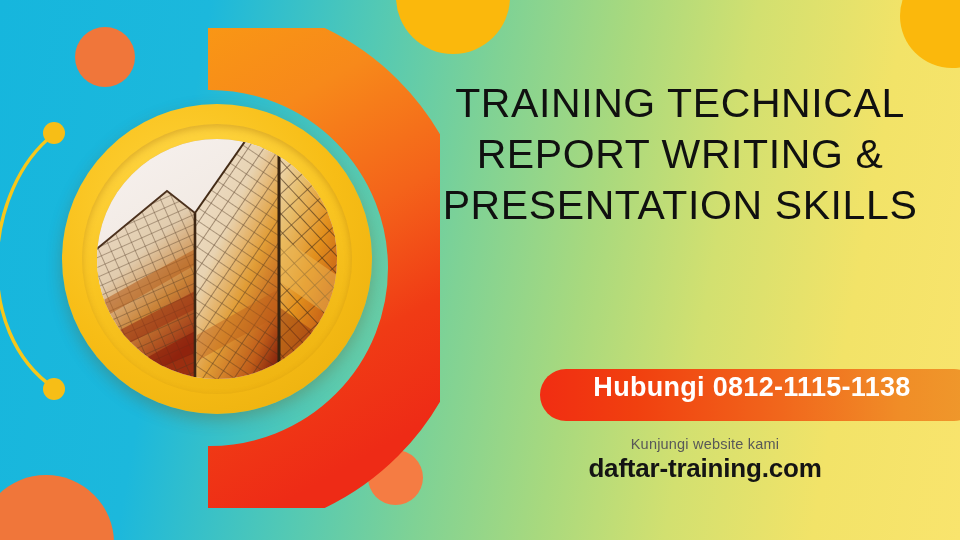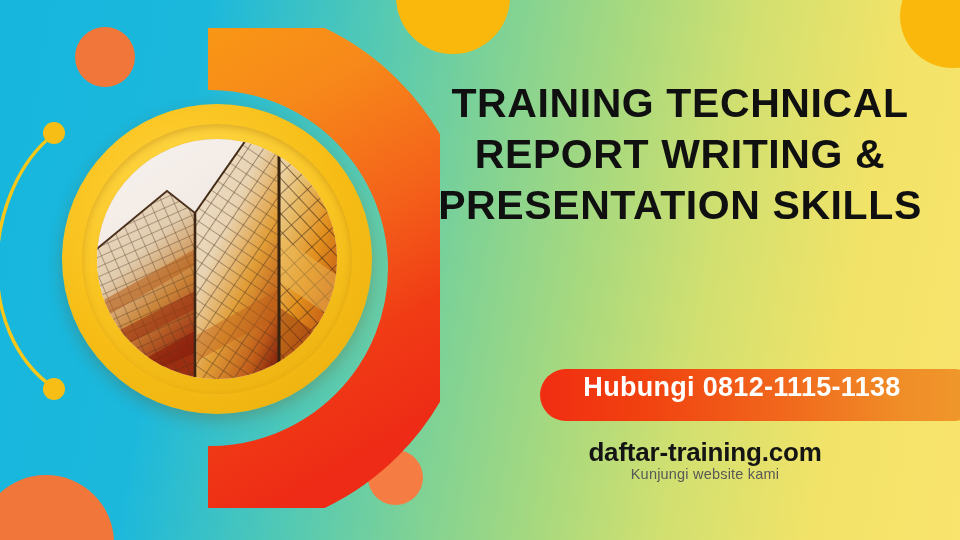--- a/index.html
+++ b/index.html
@@ -93,36 +93,36 @@
   }
   #photo-circle svg { display: block; }
 
   
   #headline {
     position: absolute;
     left: 430px; top: 78px;
     width: 500px;
     text-align: center;
     color: #101010;
-    font-weight: 700;
+    font-weight: 400;
     font-size: 41px;
     line-height: 1.24;
     letter-spacing: 0.6px;
   }
 
   #contact-pill {
     position: absolute;
     left: 540px; top: 369px;
     width: 440px; height: 52px;
     border-radius: 26px;
     background: linear-gradient(90deg, #f12d12 0%, #f1400f 22%, #f1671c 55%, #f08d27 82%, #ef9a2c 100%);
   }
   #contact-pill-label {
     position: absolute;
-    left: 2px; top: 0;
+    left: 12px; top: 0;
     width: 400px; height: 36px;
     display: flex;
     align-items: center;
     justify-content: center;
     color: #ffffff;
     font-size: 27px;
     font-weight: 700;
     letter-spacing: 0.3px;
   }
 
@@ -266,18 +266,18 @@
     </svg>
   </div>
 
   <div id="headline">TRAINING TECHNICAL REPORT WRITING &amp; PRESENTATION SKILLS</div>
 
   <div id="contact-pill">
     <div id="contact-pill-label">Hubungi 0812-1115-1138</div>
   </div>
 
   <div id="website-block">
+    <div id="website-caption">Kunjungi website kami</div>
     <div id="website-domain">daftar-training.com</div>
-    <div id="website-caption">Kunjungi website kami</div>
   </div>
 
 
 </div>
 
 </body></html>

